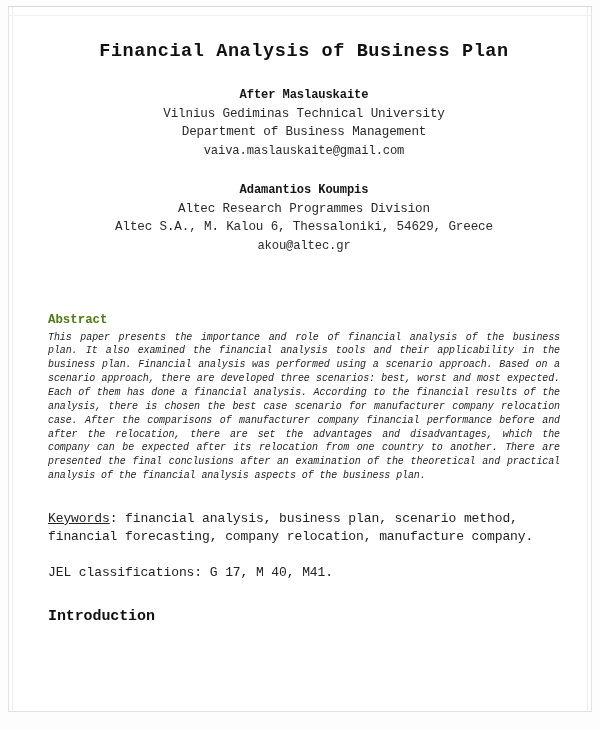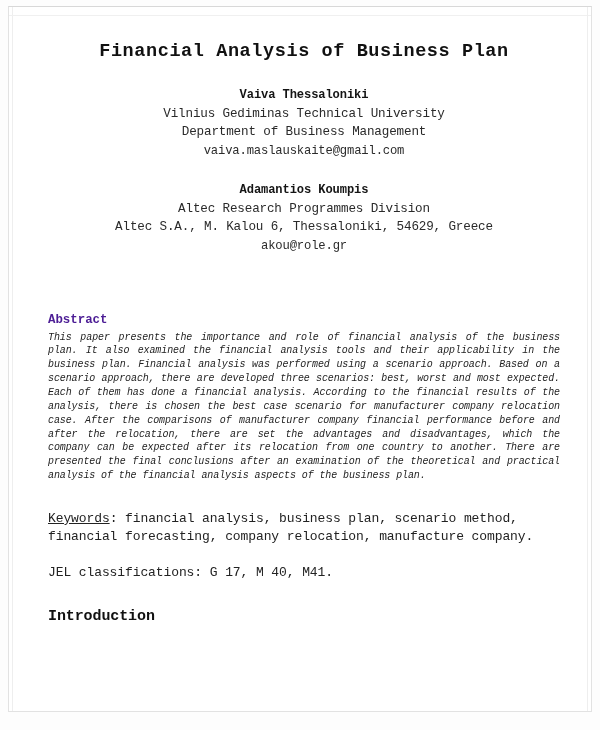--- a/index.html
+++ b/index.html
@@ -90,21 +90,21 @@
   .author-email {
     font-size: 12.2px;
     color: #2a2a2a;
     line-height: 1.5;
     letter-spacing: -0.15px;
   }
 
   .section-label {
     font-size: 12.4px;
     font-weight: bold;
-    color: #4c1d95;
+    color: #4d7c0f;
     margin: 0;
     line-height: 1.4;
   }
   .section-heading {
     font-size: 15px;
     font-weight: bold;
     color: #111111;
     margin: 0;
     line-height: 1.4;
     letter-spacing: -0.1px;
@@ -146,31 +146,31 @@
 
 <div class="page-viewport">
   <div class="page-sheet">
     <div class="sheet-top-rule"></div>
 
     <div class="content">
 
       <h1 class="doc-title">Financial Analysis of Business Plan</h1>
 
       <div class="author-block">
-        <div class="author-name">Vaiva Thessaloniki</div>
+        <div class="author-name">After Maslauskaite</div>
         <div class="author-line">Vilnius Gediminas Technical University</div>
         <div class="author-line">Department of Business Management</div>
         <div class="author-email">vaiva.maslauskaite@gmail.com</div>
       </div>
 
       <div class="author-block second">
         <div class="author-name">Adamantios Koumpis</div>
         <div class="author-line">Altec Research Programmes Division</div>
         <div class="author-line">Altec S.A., M. Kalou 6, Thessaloniki, 54629, Greece</div>
-        <div class="author-email">akou@role.gr</div>
+        <div class="author-email">akou@altec.gr</div>
       </div>
 
       <div class="abstract-section">
         <div class="section-label">Abstract</div>
         <p class="abstract-text">This paper presents the importance and role of financial analysis of the business plan. It also examined the financial analysis tools and their applicability in the business plan. Financial analysis was performed using a scenario approach. Based on a scenario approach, there are developed three scenarios: best, worst and most expected. Each of them has done a financial analysis. According to the financial results of the analysis, there is chosen the best case scenario for manufacturer company relocation case. After the comparisons of manufacturer company financial performance before and after the relocation, there are set the advantages and disadvantages, which the company can be expected after its relocation from one country to another. There are presented the final conclusions after an examination of the theoretical and practical analysis of the financial analysis aspects of the business plan.</p>
       </div>
 
       <div class="keywords-block">
         <p class="keywords-text"><span class="kw-label">Keywords</span><span>: </span><span>financial analysis, business plan, scenario method, financial forecasting, company relocation, manufacture company.</span></p>
       </div>

